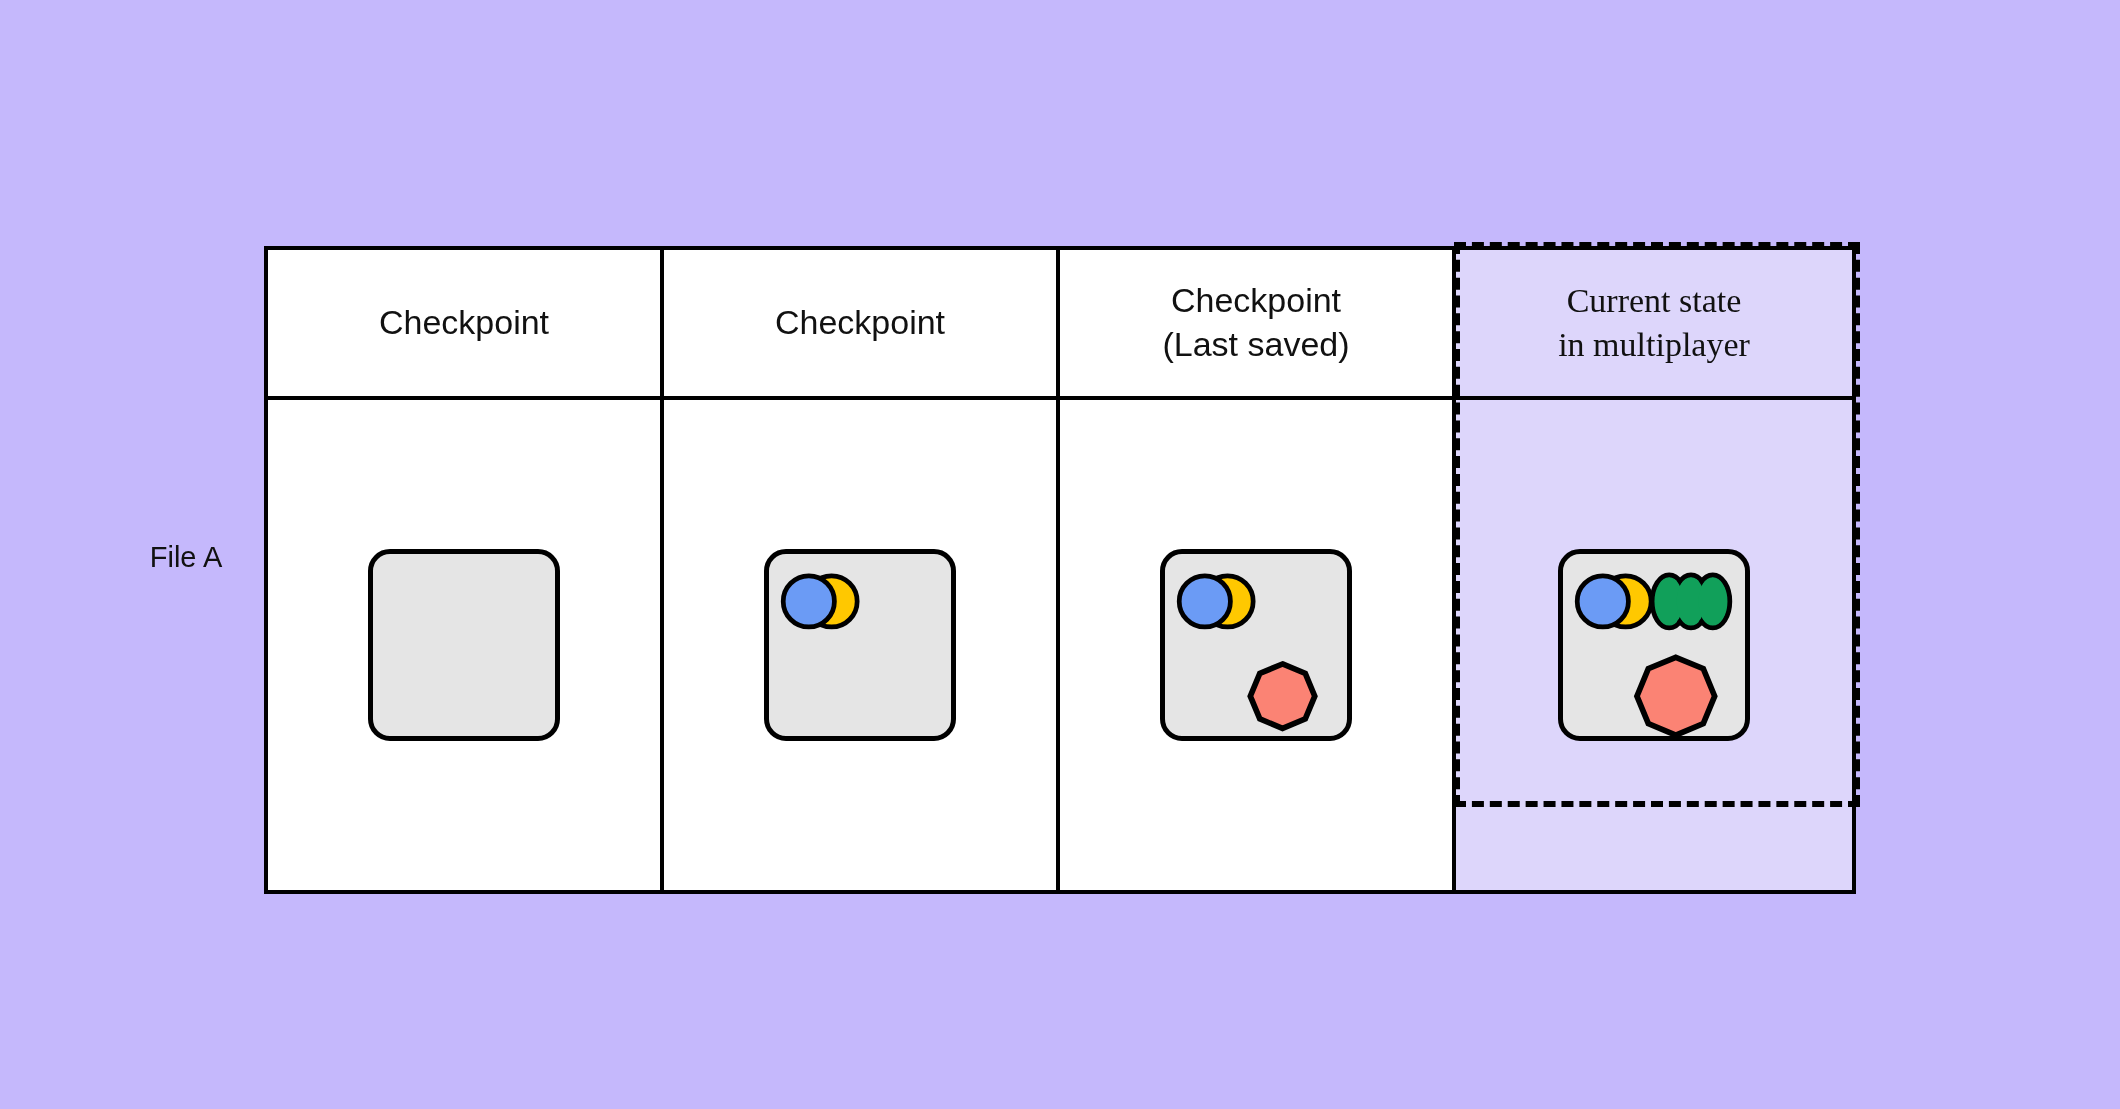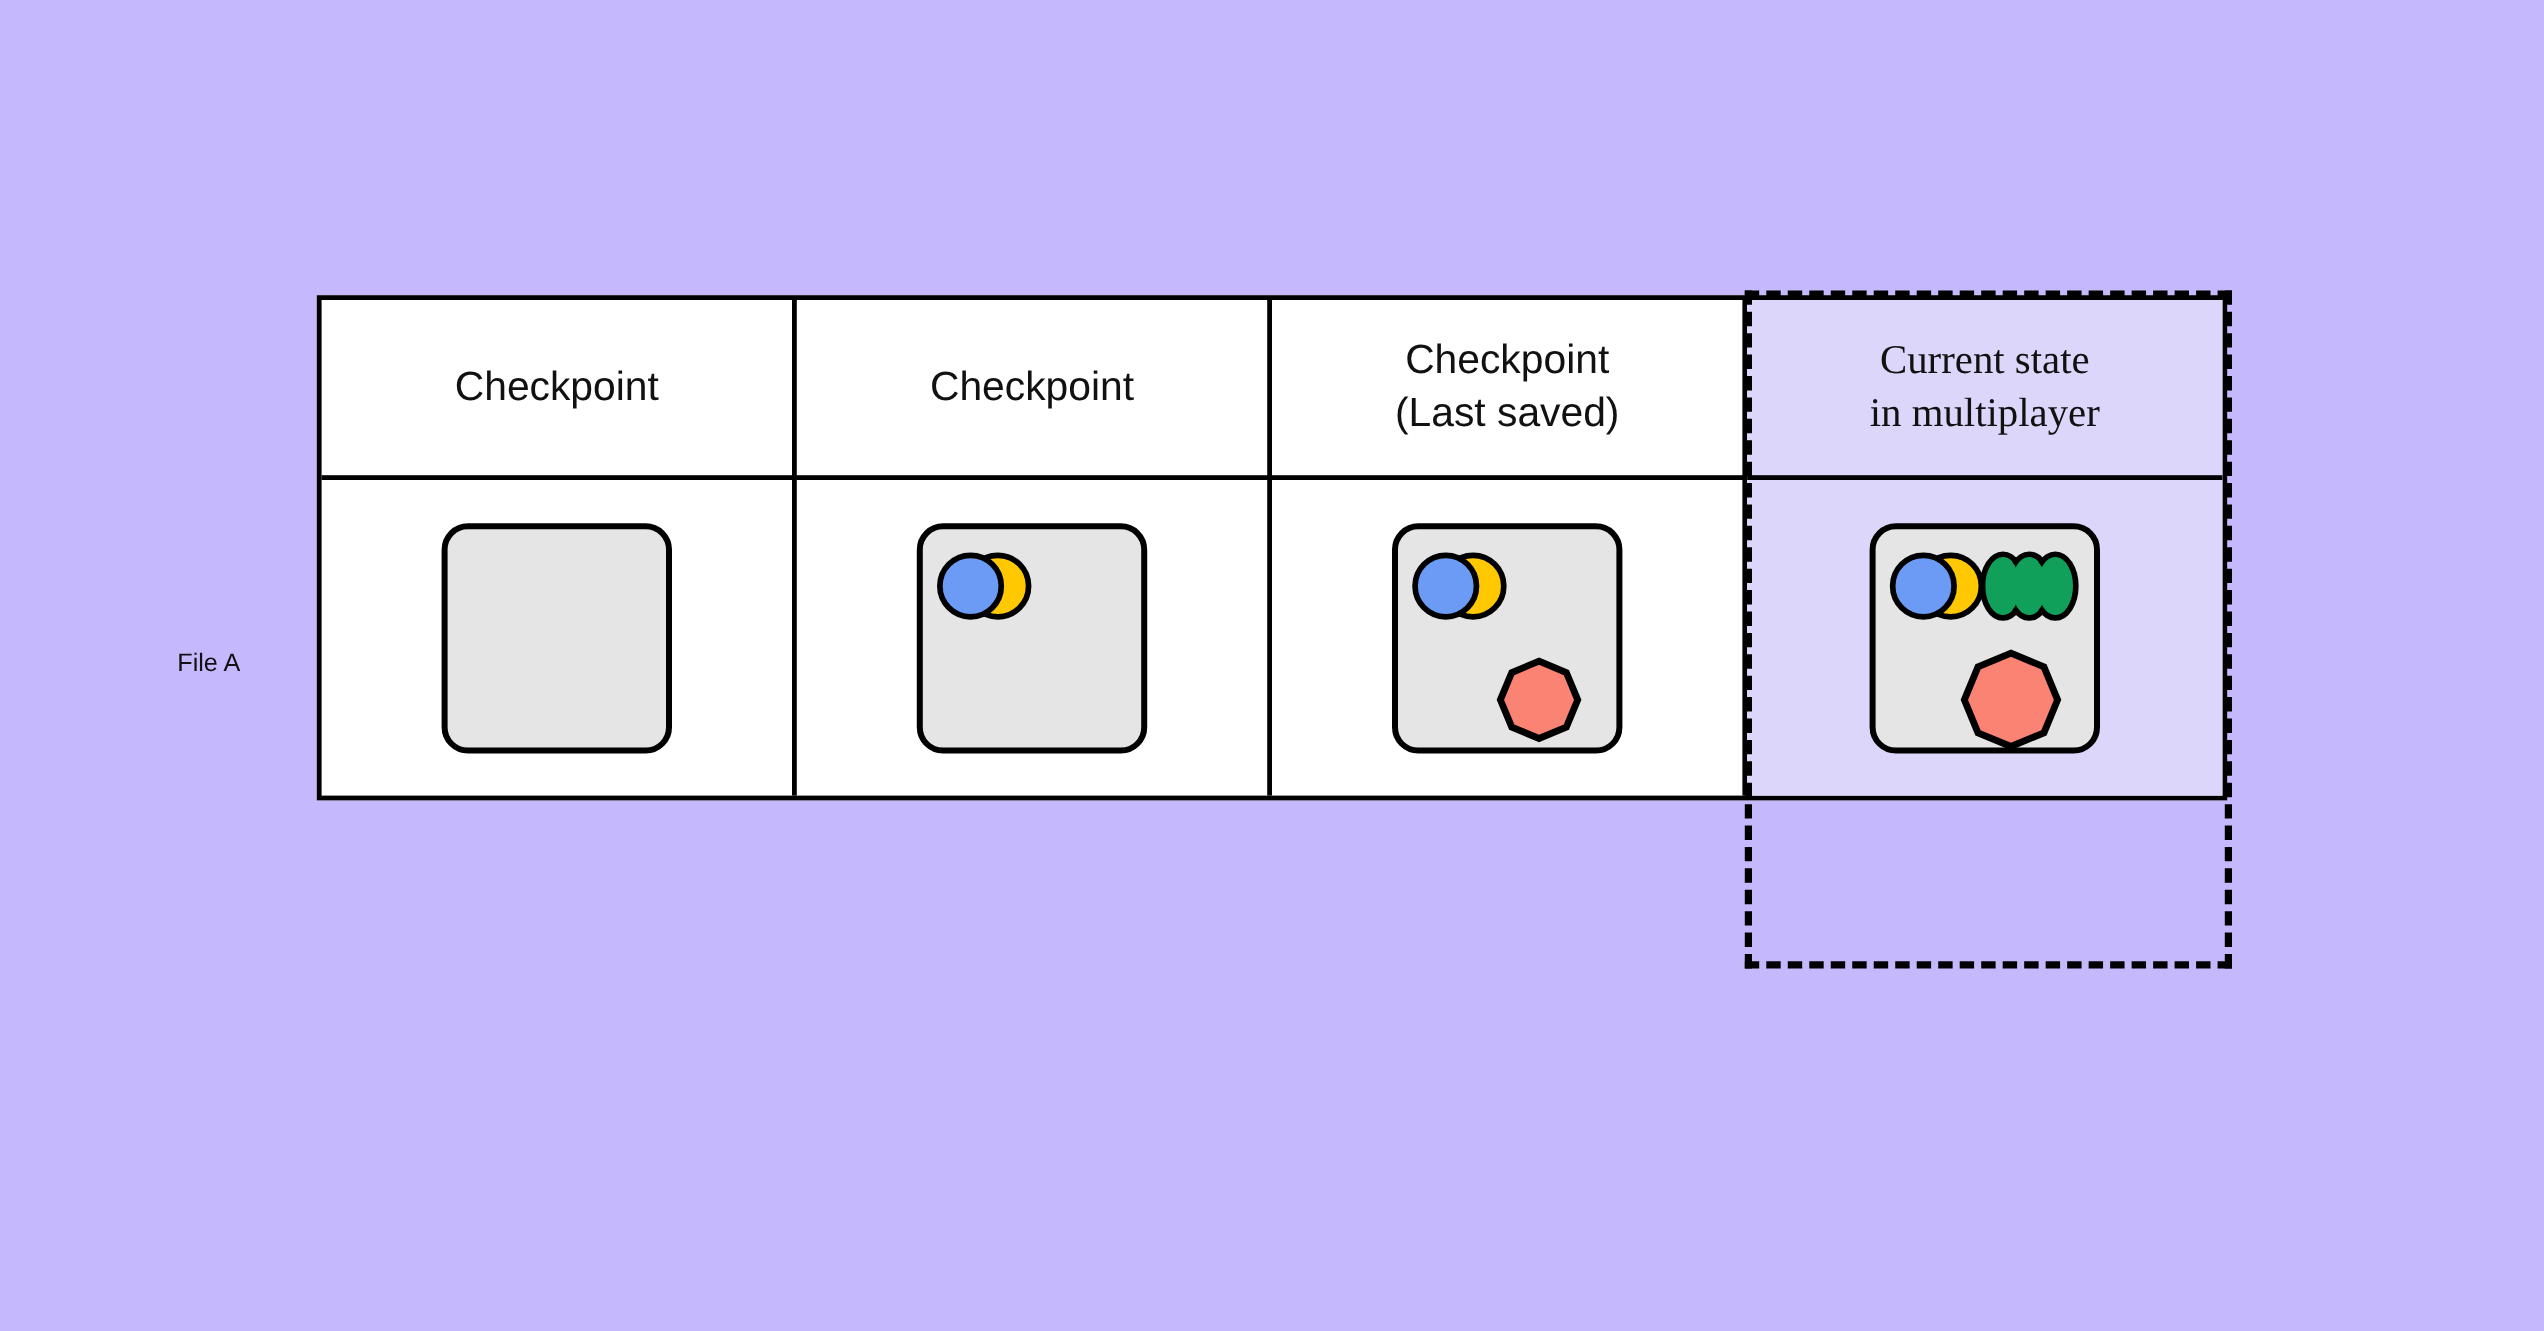--- a/index.html
+++ b/index.html
@@ -16,37 +16,37 @@
   }
 
   #canvas {
     position: absolute;
     inset: 0;
   }
 
   
   .row-label {
     position: absolute;
-    left: 84px;
+    left: 96px;
     top: 540px;
     width: 180px;
     text-align: center;
-    font-size: 21px;
+    font-size: 29px;
     color: #111111;
     line-height: 1.2;
     white-space: nowrap;
   }
 
   
   .table {
     position: absolute;
     left: 264px;
     top: 246px;
     width: 1592px;
-    height: 421px;
+    height: 648px;
   }
 
   .grid {
     position: absolute;
     inset: 0;
     display: grid;
     grid-template-columns: repeat(4, 1fr);
     grid-template-rows: 150px 1fr;
     background: #ffffff;
     border: 4px solid #000000;

